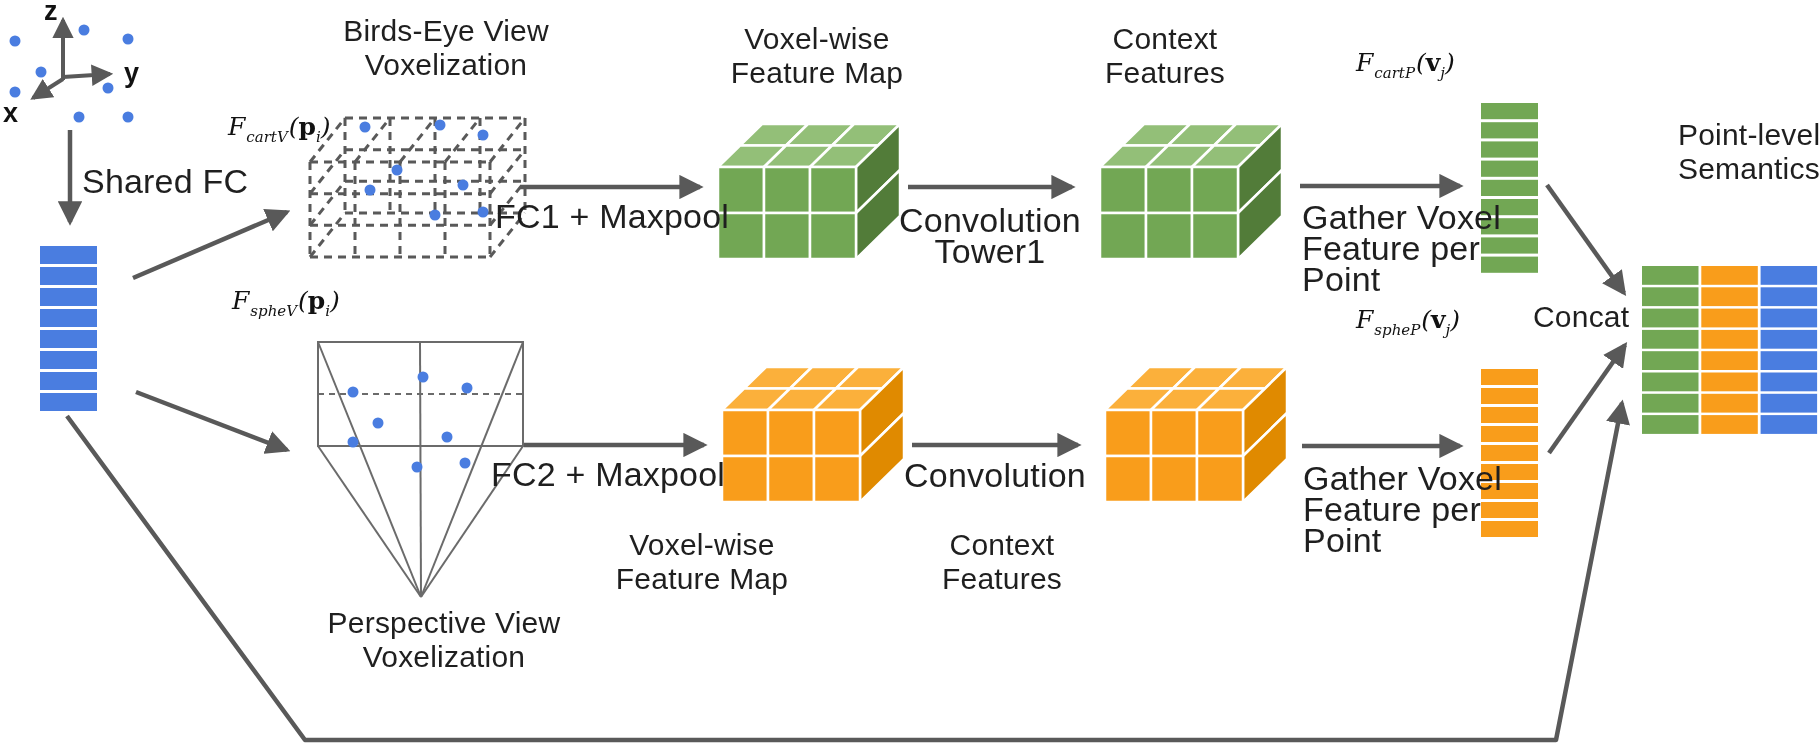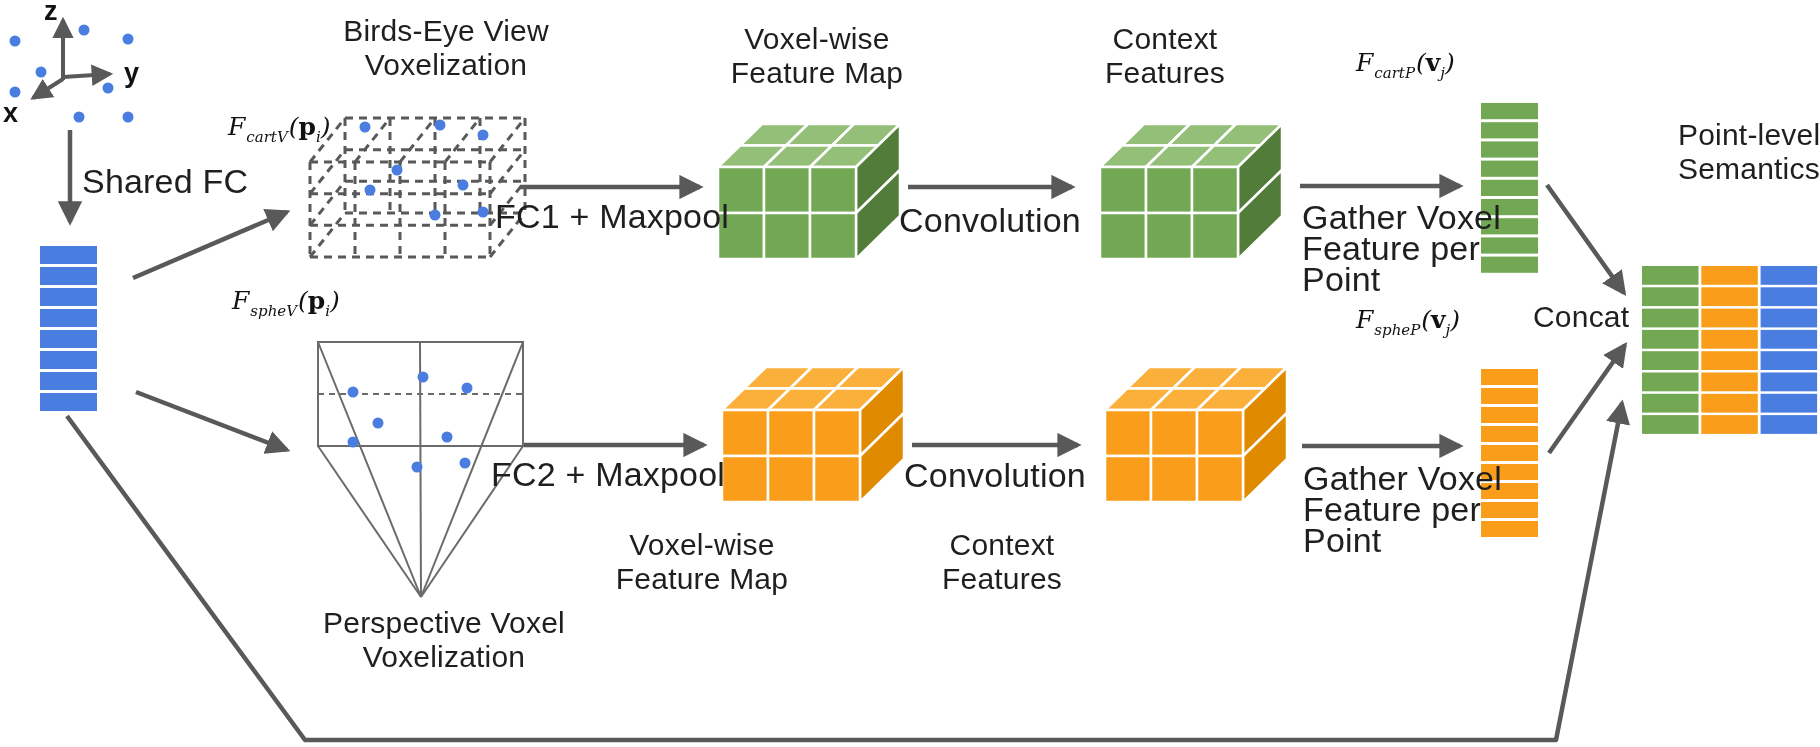--- a/index.html
+++ b/index.html
@@ -278,37 +278,38 @@
 
 <div class="lbl title center" style="left:1015px;top:22px;width:300px;">
   <div>Context</div>
   <div>Features</div>
 </div>
 
 <div class="lbl center" style="left:462px;top:201px;width:300px;">FC1 + Maxpool</div>
 
 <div class="lbl center" style="left:840px;top:205px;width:300px;">
   <div>Convolution</div>
+  <div>Tower1</div>
 </div>
 
 <div class="lbl" style="left:1302px;top:202px;">
   <div>Gather Voxel</div>
   <div>Feature per</div>
   <div>Point</div>
 </div>
 
 <div class="lbl title" style="left:1643px;top:118px;margin-left:35px;">
   <div>Point-level</div>
   <div>Semantics</div>
 </div>
 
 <div class="lbl title" style="left:1533px;top:300px;">Concat</div>
 
 <div class="lbl title center" style="left:294px;top:606px;width:300px;">
-  <div>Perspective Voxel</div>
+  <div>Perspective View</div>
   <div>Voxelization</div>
 </div>
 
 <div class="lbl center" style="left:470px;top:459px;width:276px;">FC2 + Maxpool</div>
 
 <div class="lbl center" style="left:845px;top:460px;width:300px;">
   <div>Convolution</div>
 </div>
 
 <div class="lbl title center" style="left:552px;top:528px;width:300px;">

